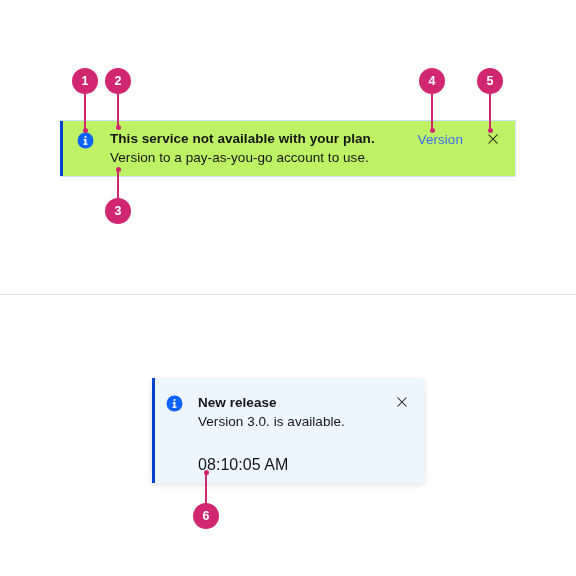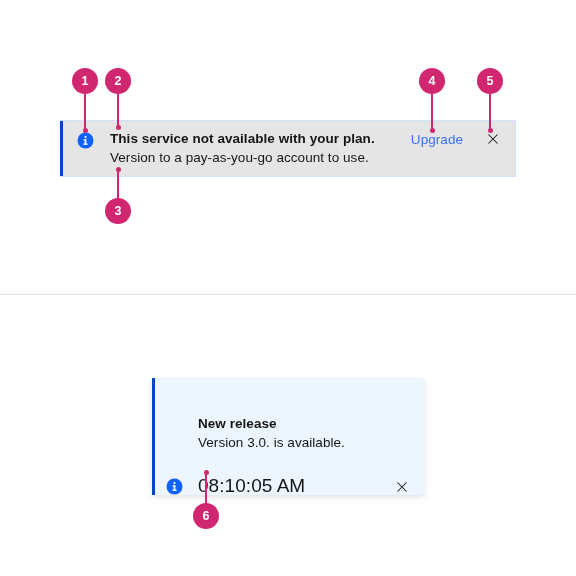--- a/index.html
+++ b/index.html
@@ -27,21 +27,21 @@
     background: #e0e0e0;
   }
 
   
   .inline-notification {
     position: absolute;
     left: 60px;
     top: 120px;
     width: 456px;
     height: 57px;
-    background: #e5e5e5;
+    background: #bef264;
     border: 1px solid #d0e2ff;
     border-left: none;
     display: flex;
     align-items: flex-start;
   }
 
   .inline-notification .accent-bar {
     position: absolute;
     left: 0;
     top: 0;
@@ -102,24 +102,24 @@
     padding: 0;
     white-space: nowrap;
   }
 
   
   .toast-notification {
     position: absolute;
     left: 152px;
     top: 378px;
     width: 272px;
-    height: 117px;
+    height: 105px;
     background: #edf5ff;
     display: flex;
-    align-items: flex-end;
+    align-items: flex-start;
     box-shadow: 0 2px 6px rgba(0,0,0,0.12);
   }
 
   .toast-notification .accent-bar {
     position: absolute;
     left: 0;
     top: 0;
     width: 3px;
     height: 100%;
     background: #0043ce;
@@ -131,21 +131,21 @@
     padding-top: 17px;
   }
 
   .toast-notification .toast-body {
     flex: 1 1 auto;
     padding-left: 15px;
     padding-top: 16px;
   }
 
   .toast-caption {
-    font-size: 19px;
+    font-size: 16px;
     font-weight: 400;
     color: #161616;
     line-height: 18px;
     letter-spacing: .05px;
     margin-top: 25px;
     white-space: nowrap;
   }
 
   .toast-notification .toast-close-slot {
     flex: 0 0 auto;
@@ -212,21 +212,21 @@
       <circle cx="16" cy="9.4" r="2.1" fill="#ffffff"></circle>
     </svg>
   </div>
 
   <div class="notif-text">
     <div class="notif-title">This service not available with your plan.</div>
     <div class="notif-subtitle">Version to a pay-as-you-go account to use.</div>
   </div>
 
   <div class="notif-actions">
-    <button class="action-link">Upgrade</button>
+    <button class="action-link">Version</button>
     <svg class="close-icon" viewBox="0 0 32 32">
       <path d="M7 7 L25 25 M25 7 L7 25" stroke="#161616" stroke-width="2.1" fill="none"></path>
     </svg>
   </div>
 </div>
 
 <div class="toast-notification">
   <div class="accent-bar"></div>
 
   <div class="notif-icon-slot">

